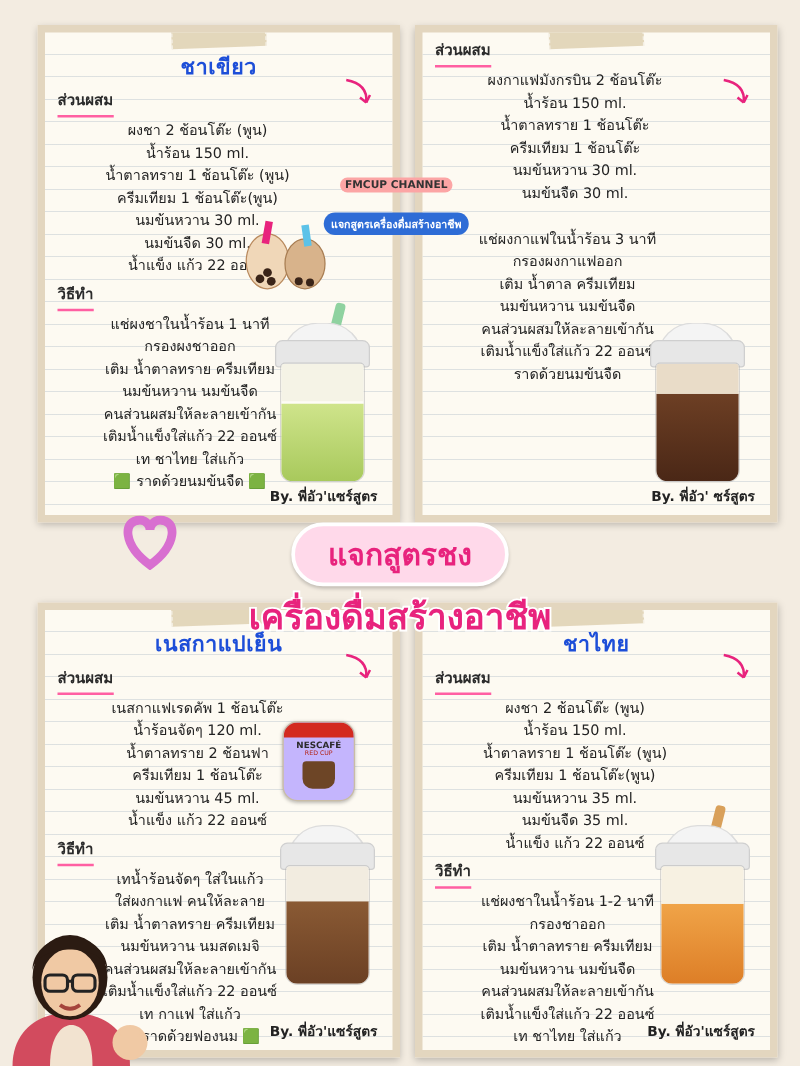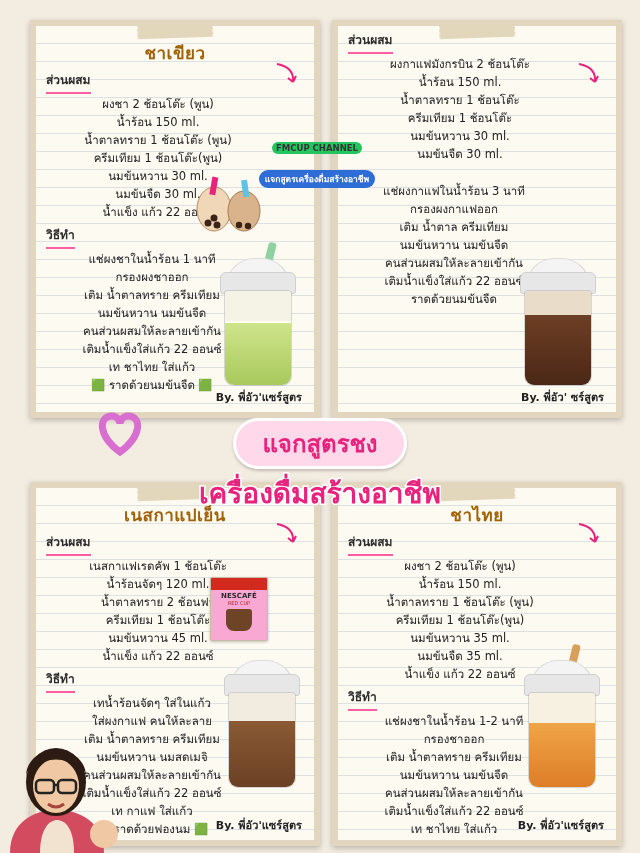--- a/index.html
+++ b/index.html
@@ -28,21 +28,21 @@
     pointer-events:none;
   }
   .card .tape{
     position:absolute;top:-10px;left:50%;transform:translateX(-50%) rotate(-2deg);
     width:74px;height:22px;background:rgba(222,208,178,.85);
     border-left:1px dashed rgba(255,255,255,.6);
     border-right:1px dashed rgba(255,255,255,.6);
   }
   .title{
     position:relative;text-align:center;
-    font-size:17px;font-weight:bold;color:#a16207;
+    font-size:17px;font-weight:bold;color:#1d4ed8;
     margin-top:13px;letter-spacing:.5px;
   }
   .sect{
     position:relative;
     font-size:12px;font-weight:bold;color:#2b2b2b;
     margin:4px 0 1px 10px;display:inline-block;
     border-bottom:2px solid #ff5fa2;padding-bottom:3px;
   }
   .ing,.steps{
     position:relative;
@@ -97,32 +97,32 @@
     -webkit-text-stroke:3px #fff;paint-order:stroke fill;
   }
   
   .heart{position:absolute;left:92px;top:408px;width:56px;height:48px;z-index:5;}
   
   .channel{
     position:absolute;left:252px;top:142px;width:130px;height:46px;z-index:7;
     font-size:8px;color:#e8237d;font-weight:bold;text-align:center;
   }
   .channel .line1{
-    background:#22c55e;border-radius:8px;padding:1px 4px;display:inline-block;
+    background:#fca5a5;border-radius:8px;padding:1px 4px;display:inline-block;
     color:#333;font-size:8.5px;
   }
   .channel .line2{
     background:#2e6cd6;color:#fff;border-radius:9px;padding:2px 6px;
     display:inline-block;margin-top:16px;font-size:8.5px;
   }
   .bubbletea{position:absolute;left:190px;top:175px;width:78px;height:60px;z-index:6;}
   .person{position:absolute;z-index:8;}
   .nescafe{
-    position:absolute;left:210px;top:577px;width:56px;height:62px;z-index:5;
-    background:#f9a8d4;border:1px solid #c9bca4;border-radius:2px;
+    position:absolute;left:226px;top:577px;width:56px;height:62px;z-index:5;
+    background:#c4b5fd;border:1px solid #c9bca4;border-radius:12px;
     box-shadow:0 1px 3px rgba(0,0,0,.25);overflow:hidden;
   }
   .nescafe .top{height:12px;background:#d32a1f;}
   .nescafe .brand{font-size:7px;font-weight:bold;color:#2b2b2b;text-align:center;margin-top:2px;}
   .nescafe .sub{font-size:5px;color:#b3261a;text-align:center;}
   .nescafe .cupimg{
     width:26px;height:22px;margin:3px auto 0;background:#6d4526;
     border-radius:3px 3px 8px 8px;
   }
 </style>

